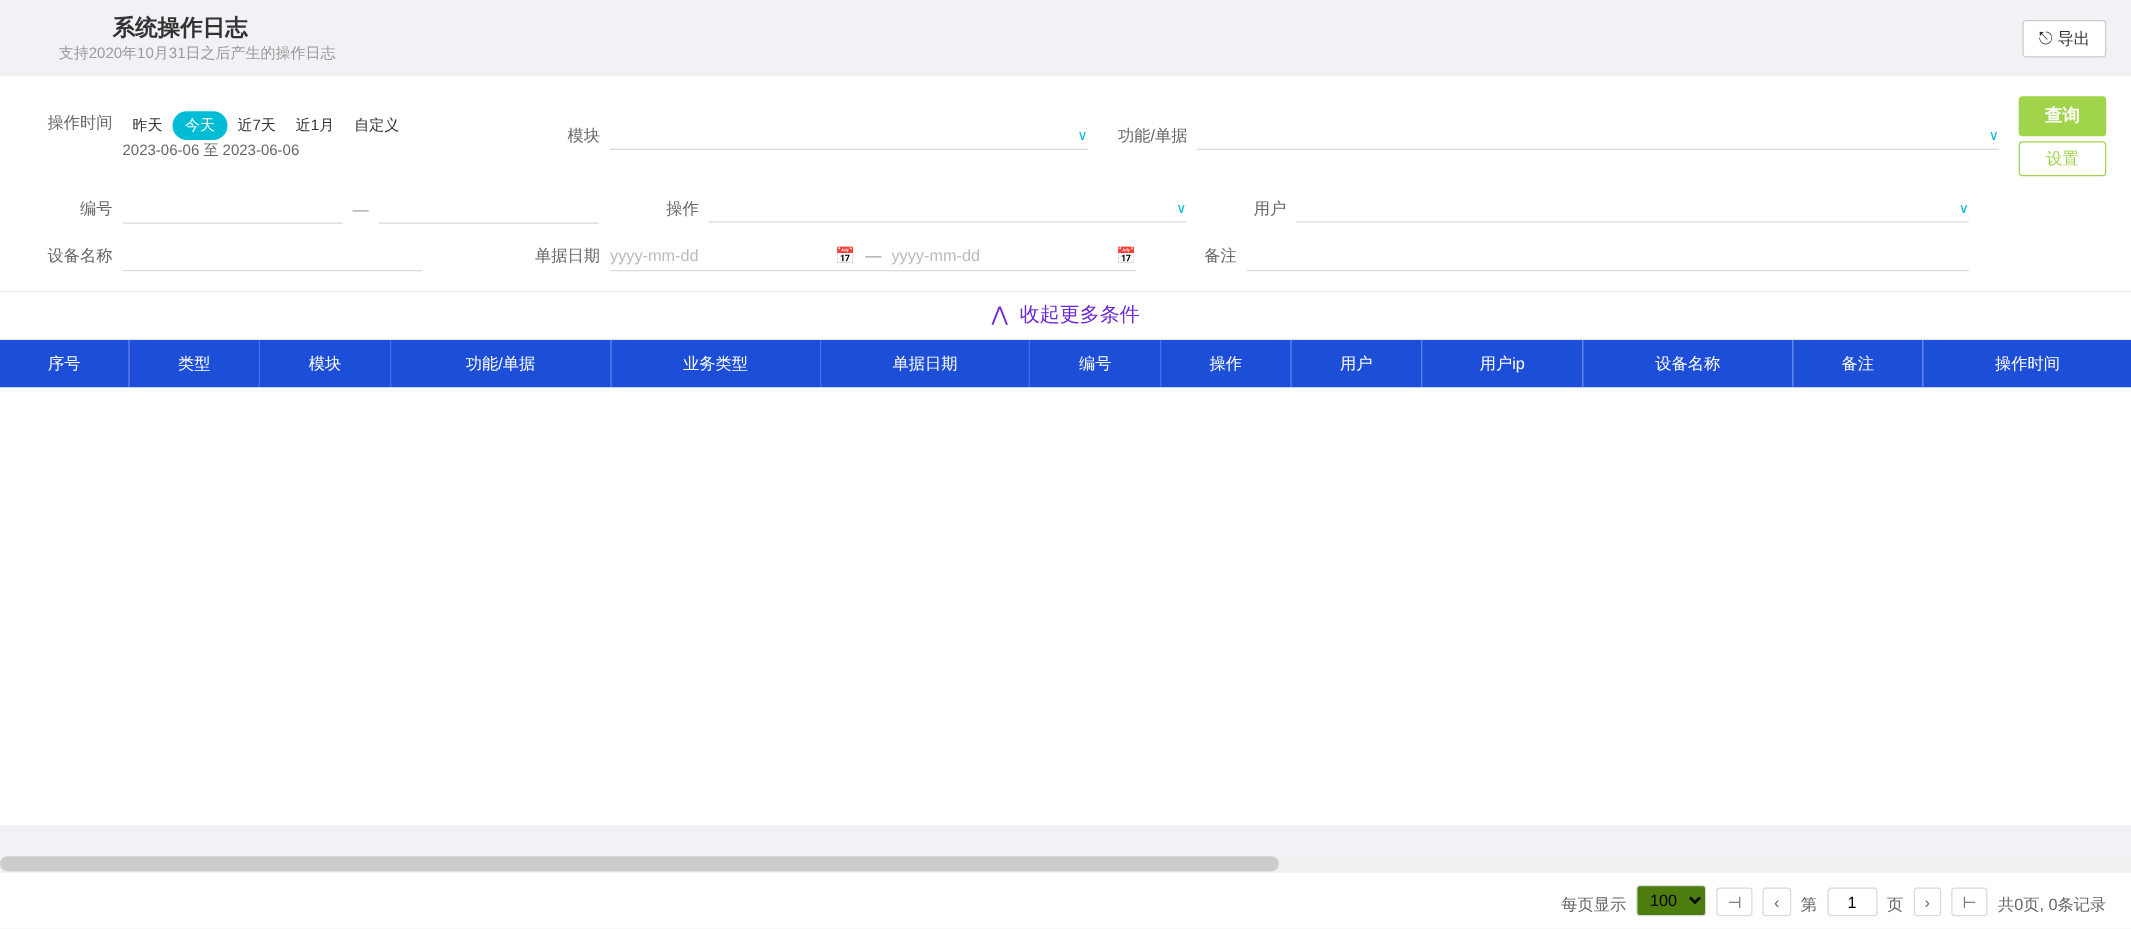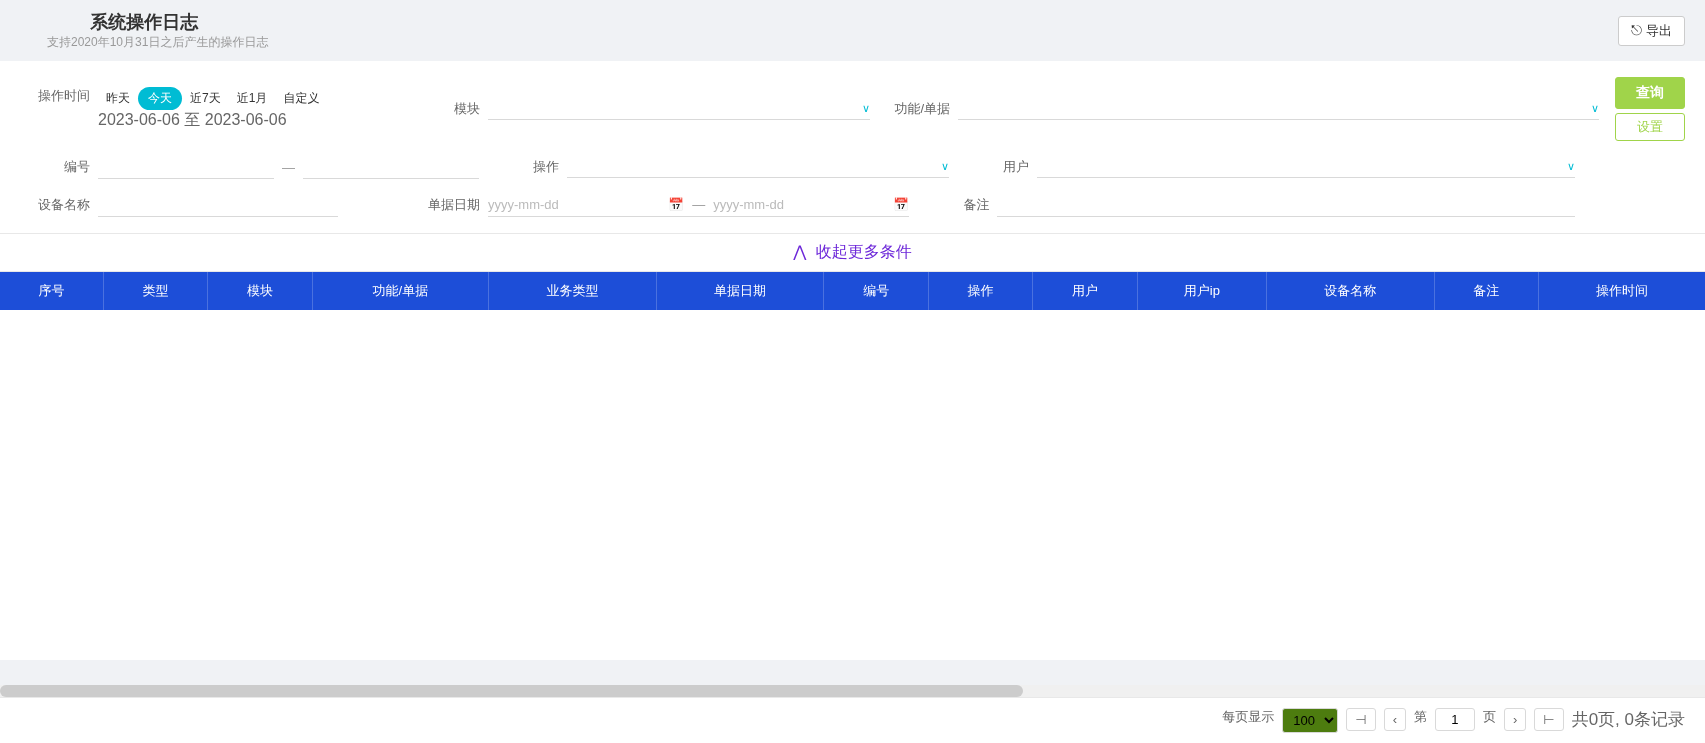--- a/index.html
+++ b/index.html
@@ -17,21 +17,21 @@
     .filter-section { background: #fff; padding: 16px 20px; margin: 0; border-bottom: 1px solid #e8e8e8; }
     .filter-row { display: flex; align-items: center; margin-bottom: 14px; gap: 0; }
     .filter-row:last-child { margin-bottom: 0; }
 
     .filter-label { color: #666; font-size: 13px; min-width: 70px; text-align: right; margin-right: 8px; }
 
     
     .time-filter-group { display: flex; align-items: center; gap: 0; }
     .time-btn { padding: 3px 8px; border: none; background: none; cursor: pointer; font-size: 12px; color: #333; }
     .time-btn.active { background: #00bcd4; color: #fff; border-radius: 12px; padding: 3px 10px; }
-    .time-range-text { font-size: 16px; color: #666; margin-top: 0; }
+    .time-range-text { font-size: 12px; color: #666; margin-top: 0; }
     .filter-item-label { color: #666; font-size: 13px; min-width: 60px; text-align: right; margin-right: 8px; }
 
     
     .select-box { display: flex; align-items: center; border-bottom: 1px solid #d9d9d9; padding: 4px 0; min-width: 200px; cursor: pointer; flex: 1; justify-content: space-between; }
     .select-box-text { color: #999; font-size: 13px; }
     .chevron-icon { color: #00bcd4; font-size: 11px; }
 
     
     .input-field { border: none; border-bottom: 1px solid #d9d9d9; outline: none; padding: 4px 0; font-size: 13px; color: #333; background: transparent; min-width: 140px; }
     .input-field::placeholder { color: #bbb; }
@@ -54,27 +54,27 @@
     .data-table thead th { color: #fff; font-size: 13px; font-weight: normal; padding: 10px 8px; text-align: center; border-right: 1px solid rgba(255,255,255,0.2); white-space: nowrap; }
     .data-table thead th:last-child { border-right: none; }
 
     .empty-area { height: 350px; background: #fff; }
 
     
     .scroll-track { height: 12px; background: #f0f0f0; position: relative; margin: 0; }
     .scroll-thumb { height: 12px; background: #ccc; border-radius: 6px; width: 60%; margin-left: 0; }
 
     
-    .pagination { display: flex; align-items: flex-start; justify-content: flex-end; padding: 10px 20px; background: #fff; border-top: 1px solid #e8e8e8; gap: 8px; }
+    .pagination { display: flex; align-items: flex-end; justify-content: flex-end; padding: 10px 20px; background: #fff; border-top: 1px solid #e8e8e8; gap: 8px; }
     .pagination-label { color: #666; font-size: 13px; }
     .page-size-select { border: 1px solid #d9d9d9; padding: 3px 6px; border-radius: 3px; font-size: 13px; background: #4d7c0f; cursor: pointer; }
     .page-nav-btn { border: 1px solid #d9d9d9; background: #fff; padding: 3px 8px; cursor: pointer; border-radius: 3px; font-size: 13px; color: #666; }
     .page-nav-btn:disabled { color: #ccc; cursor: default; }
     .page-input { width: 40px; border: 1px solid #d9d9d9; text-align: center; padding: 3px; border-radius: 3px; font-size: 13px; }
-    .pagination-info { color: #666; font-size: 17px; }
+    .pagination-info { color: #666; font-size: 13px; }
 
     .calendar-icon { color: #00bcd4; font-size: 13px; margin-left: 4px; cursor: pointer; }
 
     .filter-col-1 { display: flex; align-items: flex-start; min-width: 380px; }
     .filter-col-2 { display: flex; align-items: center; min-width: 450px; margin-left: 20px; }
     .filter-col-3 { display: flex; align-items: center; flex: 1; margin-left: 20px; }
 
     .time-filter-wrapper { display: flex; flex-direction: column; }
   </style>
 </head>

